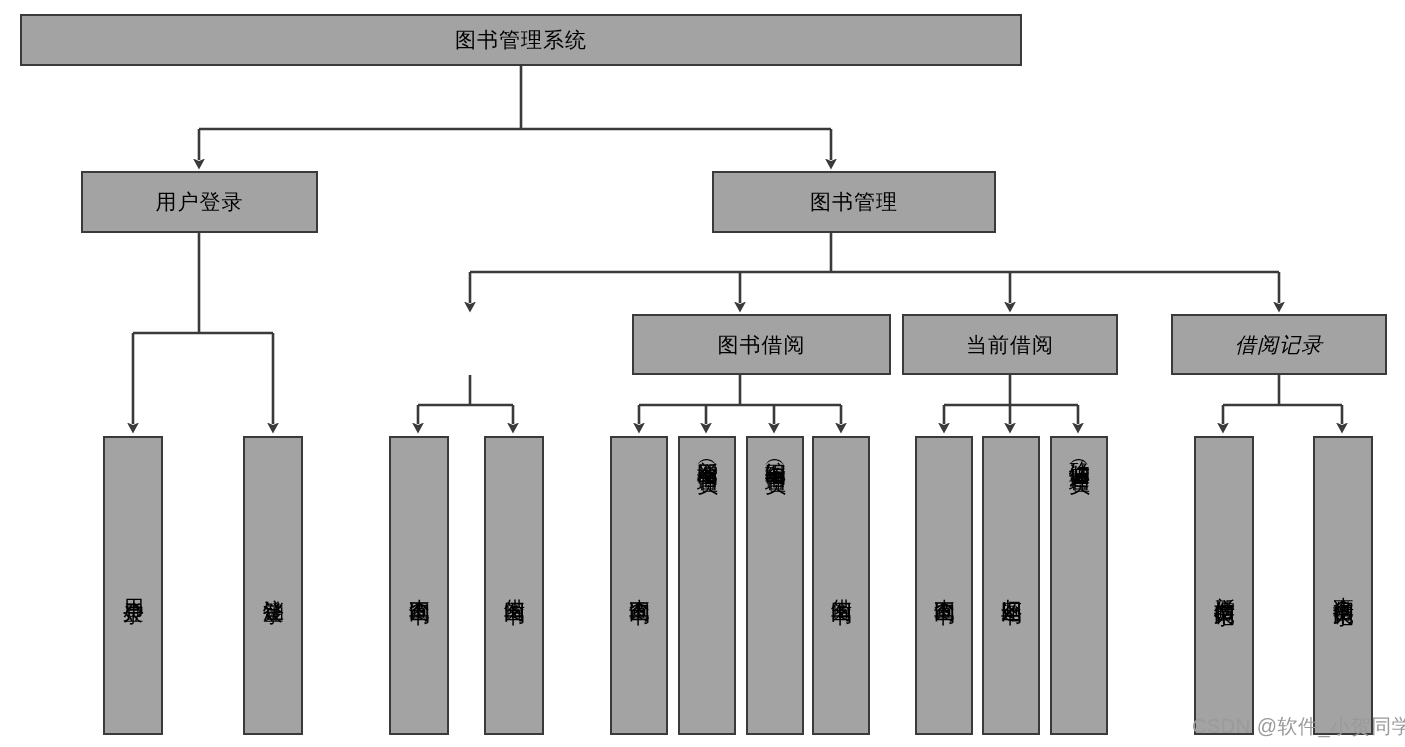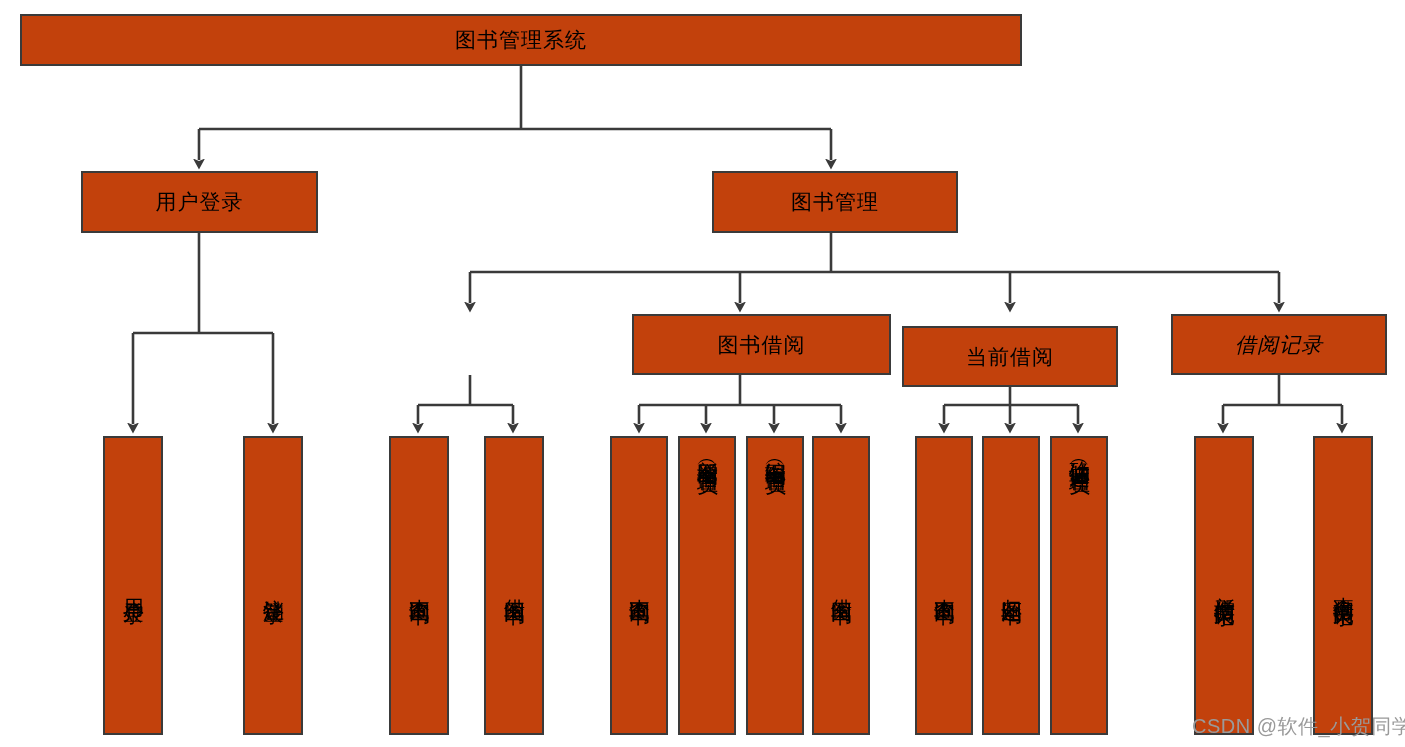--- a/index.html
+++ b/index.html
@@ -23,21 +23,21 @@
     position: absolute;
     left: 0;
     top: 0;
     width: 1405px;
     height: 747px;
     pointer-events: none;
   }
   .node {
     position: absolute;
     box-sizing: border-box;
-    background: #c2410c;
+    background: #a3a3a3;
     border: 2.5px solid #3a3a3a;
     display: flex;
     align-items: center;
     justify-content: center;
     color: #000000;
   }
   .node.horizontal {
     font-size: 21px;
     letter-spacing: 1px;
   }
@@ -133,28 +133,28 @@
     </g>
   </svg>
 
   <div class="node horizontal" style="left:20px; top:14px; width:1002px; height:52px;">
     <span>图书管理系统</span>
   </div>
 
   <div class="node horizontal" style="left:81px; top:171px; width:237px; height:62px;">
     <span>用户登录</span>
   </div>
-  <div class="node horizontal" style="left:712px; top:171px; width:246px; height:62px;">
+  <div class="node horizontal" style="left:712px; top:171px; width:284px; height:62px;">
     <span>图书管理</span>
   </div>
 
   <div class="node horizontal" style="left:632px; top:314px; width:259px; height:61px;">
     <span>图书借阅</span>
   </div>
-  <div class="node horizontal" style="left:902px; top:314px; width:216px; height:61px;margin-top:12px;">
+  <div class="node horizontal" style="left:902px; top:314px; width:216px; height:61px;">
     <span>当前借阅</span>
   </div>
   <div class="node horizontal" style="left:1171px; top:314px; width:216px; height:61px;font-style:italic;">
     <span>借阅记录</span>
   </div>
 
   <div class="node vertical" style="left:103px; top:436px; width:60px; height:299px;">
     <span class="vcenter">
         <span class="vtext">用户登录</span>
       </span>

